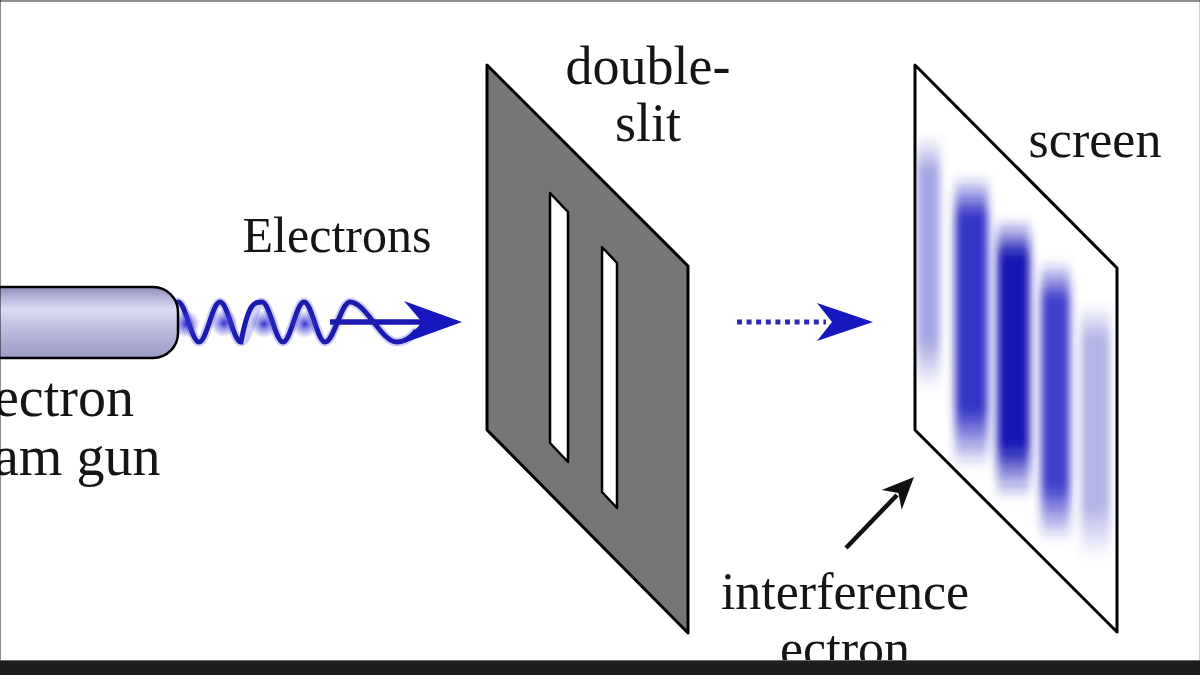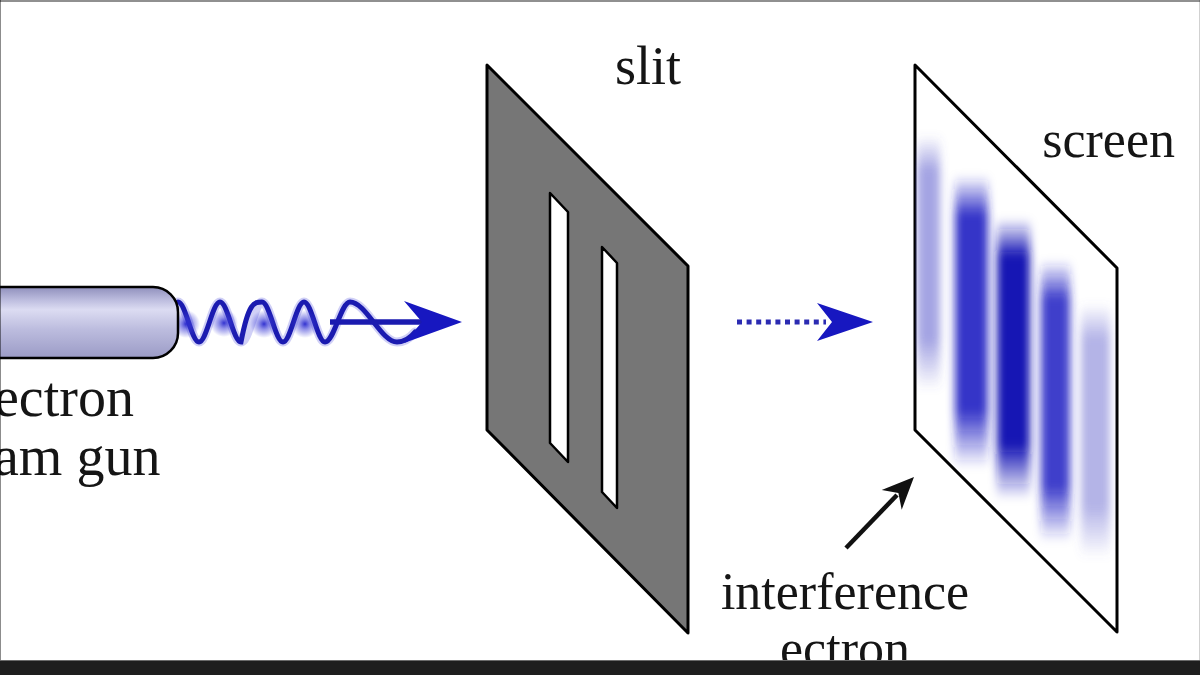--- a/index.html
+++ b/index.html
@@ -7,21 +7,21 @@
     position:relative;width:1200px;height:675px;background:#fff;
     overflow:hidden;font-family:"Liberation Serif","DejaVu Serif",serif;
   }
   .label{
     position:absolute;color:#151515;text-align:center;
     font-family:"Liberation Serif","DejaVu Serif",serif;
     white-space:nowrap;
   }
   #electrons-label{left:228px;top:206px;width:218px;font-size:50px;}
   #double-slit-label{left:553px;top:38px;width:190px;font-size:54px;line-height:57px;}
-  #screen-label{left:1015px;top:110px;width:160px;font-size:52px;text-align:right;}
+  #screen-label{left:1015px;top:110px;width:160px;font-size:52px;}
   #interference-label{left:697px;top:563px;width:296px;font-size:52px;line-height:57px;}
   #gun-label{left:-6px;top:368px;width:230px;font-size:56px;line-height:59px;text-align:left;}
   #diagram-svg{position:absolute;left:0;top:0;}
   #top-edge-line{position:absolute;left:0;top:0;width:1200px;height:2px;background:#909090;}
   #left-edge-line{position:absolute;left:0;top:0;width:1px;height:675px;background:rgba(0,0,0,0.45);}
   #right-edge-line{position:absolute;right:0;top:0;width:1px;height:675px;background:rgba(0,0,0,0.18);}
   #bottom-bar{position:absolute;left:0;top:660px;width:1200px;height:15px;background:#1e1e1e;border-top:1px solid #6a6a6a;}
 </style>
 </head>
 <body>
@@ -117,22 +117,24 @@
     <polygon points="550,193 568,212 568,462 550,443" fill="#ffffff" stroke="#000000" stroke-width="2.5" stroke-linejoin="round"></polygon>
     <polygon points="602,247 617,263 617,508 602,492" fill="#ffffff" stroke="#000000" stroke-width="2.5" stroke-linejoin="round"></polygon>
 
     <line x1="737" y1="322" x2="826" y2="322" stroke-width="5" stroke-dasharray="5 4.6" stroke="#2b2bb2"></line>
     <polygon points="873,322 817,303 832,322 817,341" fill="#1717c0"></polygon>
 
     <line x1="846" y1="548" x2="897" y2="495" stroke-width="4.5" stroke="#111111"></line>
     <polygon points="914,477 901.7,509.7 898.4,493.1 881.7,490.1" fill="#111111"></polygon>
   </svg>
 
+  <div class="label" id="electrons-label">Electrons</div>
 
   <div class="label" id="double-slit-label">
+    <div>double-</div>
     <div>slit</div>
   </div>
 
   <div class="label" id="screen-label">screen</div>
 
   <div class="label" id="interference-label">
     <div>interference</div>
     <div>ectron</div>
   </div>
 

